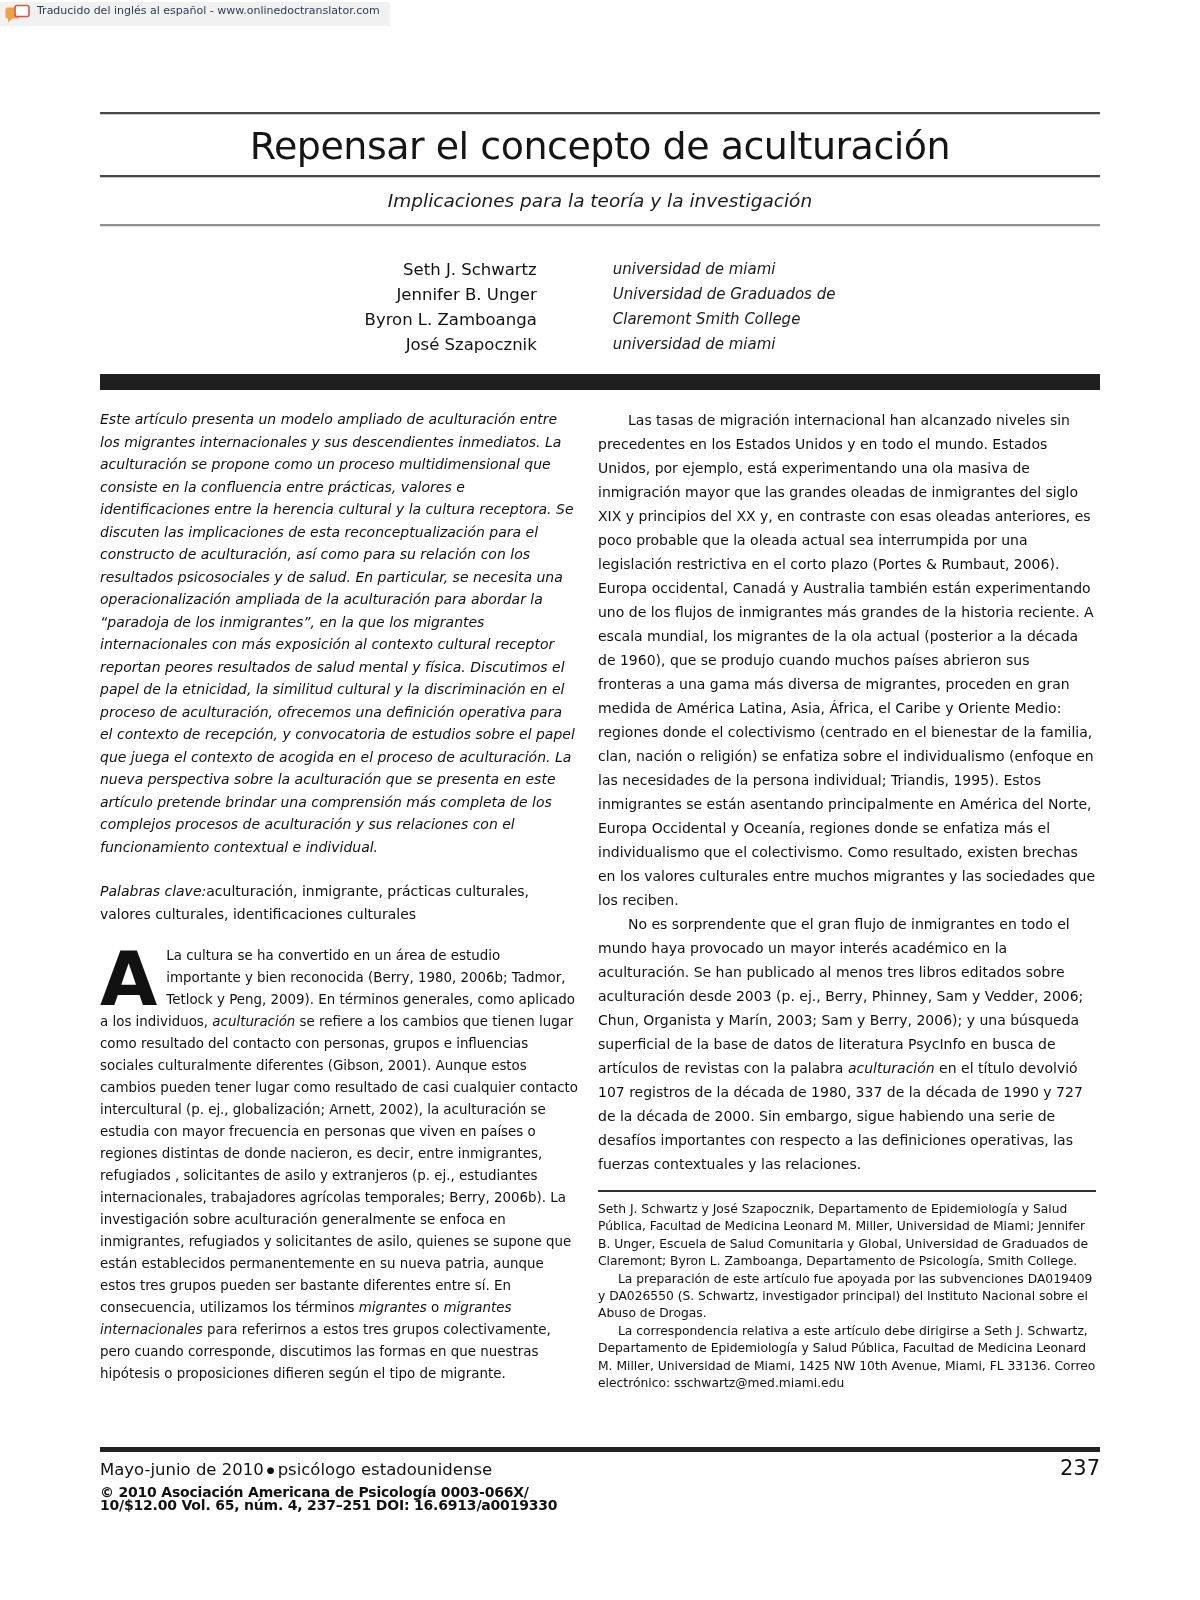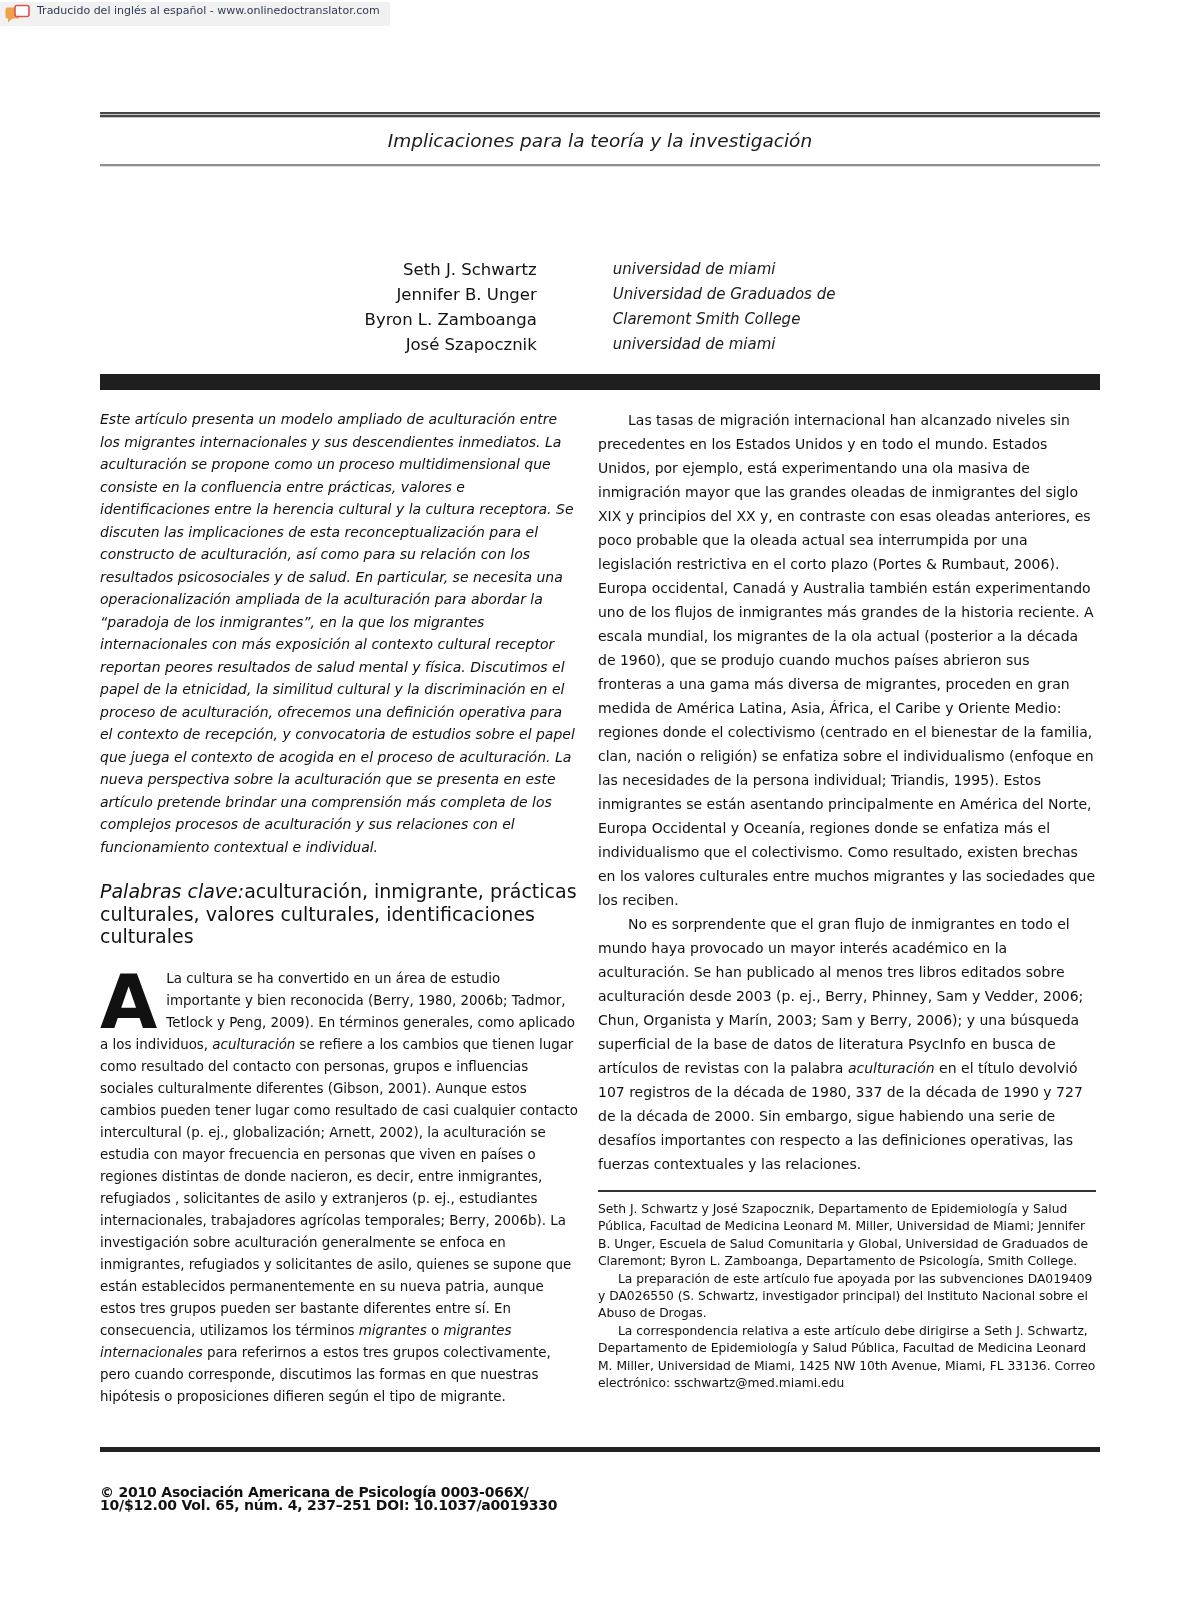--- a/index.html
+++ b/index.html
@@ -24,21 +24,21 @@
   .author-names { text-align:right; font-size:16.5px; line-height:25px; }
   .author-affils { font-style:italic; font-size:15px; line-height:25px; color:#1c1c1c;margin-left:32px; }
 
   .divider-bar { position:absolute; top:374px; left:100px; width:1000px; height:16px; background:#1f1f1f; }
 
   
   .columns { position:absolute; top:408px; left:100px; width:1000px; display:flex; gap:20px; max-height:1036px; overflow:hidden; }
   .col-left { width:478px; flex:none; }
   .col-right { width:498px; flex:none; }
   .abstract { font-style:italic; font-size:14px; line-height:22.5px; margin:0; }
-  .keywords { margin:22px 0 0 0; font-size:19px; line-height:22.5px; }
+  .keywords { margin:22px 0 0 0; font-size:14px; line-height:22.5px; }
   .intro { margin:20px 0 0 0; font-size:13.4px; line-height:22px; }
   .drop-cap { float:left; font-size:74px; line-height:56px; font-weight:bold; margin:6px 9px 0 0; color:#111; }
   .body-para { margin:0; font-size:14px; line-height:24px; text-indent:30px; }
   .footnote { margin-top:14px; border-top:2px solid #333; padding-top:9px; font-size:12.3px; line-height:17.4px; }
   .footnote p { margin:0; }
   .footnote p.indent { text-indent:20px; }
 
   
   .footer-rule { position:absolute; top:1447px; left:100px; width:1000px; height:5px; background:#222; }
   .footer-line { position:absolute; top:1456px; left:100px; width:1000px; display:flex; justify-content:space-between; align-items:baseline; }
@@ -56,20 +56,21 @@
     <svg width="27" height="20" viewBox="0 0 27 20">
       <rect x="1.5" y="3.5" width="14" height="11" rx="2" fill="#f0a04b"></rect>
       <path d="M4 13 L4 18.5 L9.5 13.5 Z" fill="#f0a04b"></path>
       <rect x="11" y="1.5" width="14" height="11" rx="2" fill="#ffffff" stroke="#d9534f" stroke-width="1.6"></rect>
     </svg>
     <span>Traducido del inglés al español - www.onlinedoctranslator.com</span>
   </a>
 
   <div class="header">
     <div class="rule-dark"></div>
+    <div class="title">Repensar el concepto de aculturación</div>
     <div class="rule-dark"></div>
     <div class="subtitle">Implicaciones para la teoría y la investigación</div>
     <div class="rule-light"></div>
   </div>
 
   <div class="authors">
     <div class="author-names">
       <div>Seth J. Schwartz</div>
       <div>Jennifer B. Unger</div>
       <div>Byron L. Zamboanga</div>
@@ -98,18 +99,22 @@
       <p class="body-para"><span>No es sorprendente que el gran flujo de inmigrantes en todo el mundo haya provocado un mayor interés académico en la aculturación. Se han publicado al menos tres libros editados sobre aculturación desde 2003 (p. ej., Berry, Phinney, Sam y Vedder, 2006; Chun, Organista y Marín, 2003; Sam y Berry, 2006); y una búsqueda superficial de la base de datos de literatura PsycInfo en busca de artículos de revistas con la palabra </span><em>aculturación</em><span> en el título devolvió 107 registros de la década de 1980, 337 de la década de 1990 y 727 de la década de 2000. Sin embargo, sigue habiendo una serie de desafíos importantes con respecto a las definiciones operativas, las fuerzas contextuales y las relaciones.</span></p>
       <div class="footnote">
         <p>Seth J. Schwartz y José Szapocznik, Departamento de Epidemiología y Salud Pública, Facultad de Medicina Leonard M. Miller, Universidad de Miami; Jennifer B. Unger, Escuela de Salud Comunitaria y Global, Universidad de Graduados de Claremont; Byron L. Zamboanga, Departamento de Psicología, Smith College.</p>
         <p class="indent">La preparación de este artículo fue apoyada por las subvenciones DA019409 y DA026550 (S. Schwartz, investigador principal) del Instituto Nacional sobre el Abuso de Drogas.</p>
         <p class="indent">La correspondencia relativa a este artículo debe dirigirse a Seth J. Schwartz, Departamento de Epidemiología y Salud Pública, Facultad de Medicina Leonard M. Miller, Universidad de Miami, 1425 NW 10th Avenue, Miami, FL 33136. Correo electrónico: sschwartz@med.miami.edu</p>
       </div>
     </div>
   </div>
 
   <div class="footer-rule"></div>
+  <div class="footer-line">
+    <div class="footer-left"><span>Mayo-junio de 2010</span><span class="bullet">●</span><span>psicólogo estadounidense</span></div>
+    <div class="page-num">237</div>
+  </div>
   <div class="copyright">
     <div>© 2010 Asociación Americana de Psicología 0003-066X/</div>
-    <div>10/$12.00 Vol. 65, núm. 4, 237–251 DOI: 10.1037/a0019330</div>
+    <div>10/$12.00 Vol. 65, núm. 4, 237–251 DOI: 16.6913/a0019330</div>
   </div>
 
 </div>
 
 </body></html>

